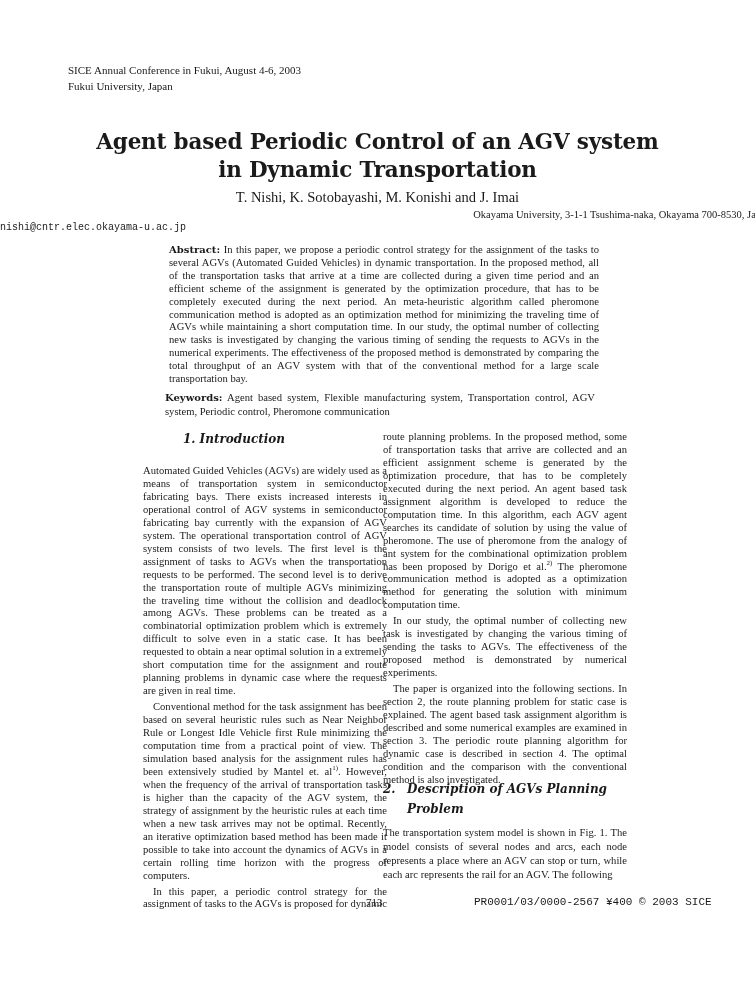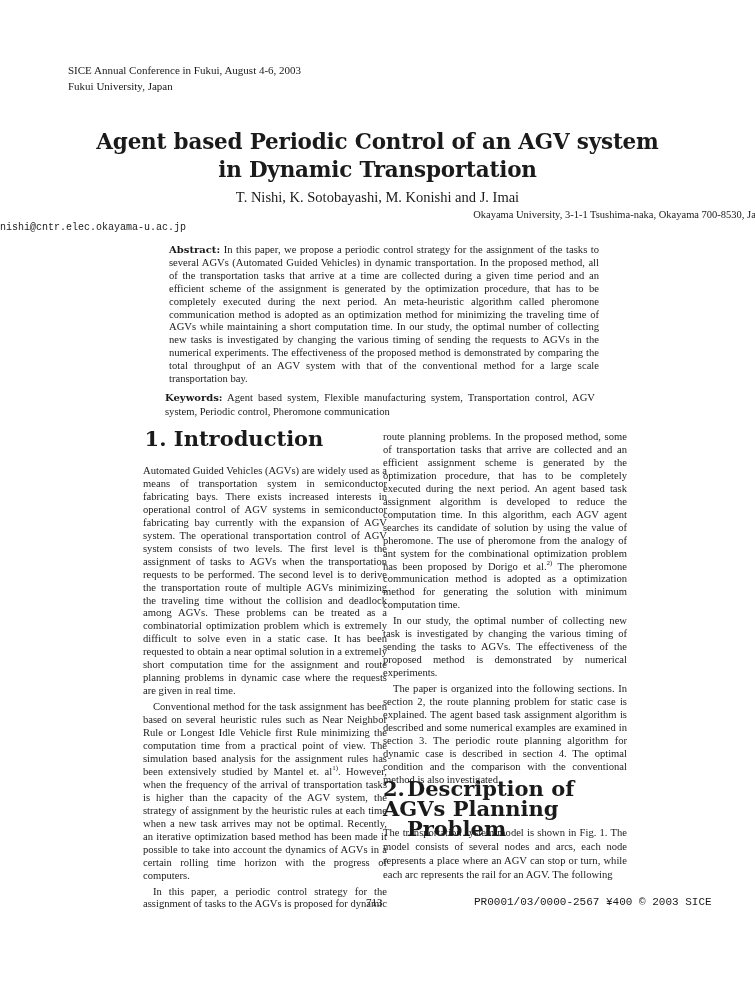--- a/index.html
+++ b/index.html
@@ -11,21 +11,21 @@
   .email { position: absolute; left: 0; width: 755px; top: 222px; text-align: left; font-family: "Liberation Mono", monospace; font-size: 10px; }
   .abstract { position: absolute; left: 169px; width: 430px; top: 244px; font-family: "Liberation Serif", serif; font-size: 10.6px; line-height: 12.9px; text-align: justify; }
   .abstract b, .keywords b { font-family: "DejaVu Serif", serif; font-size: 10px; }
   .keywords { position: absolute; left: 165px; width: 430px; top: 391px; font-family: "Liberation Serif", serif; font-size: 10.6px; line-height: 14px; text-align: justify; }
   .col { position: absolute; font-family: "Liberation Serif", serif; font-size: 10.6px; line-height: 12.95px; text-align: justify; hyphens: auto; }
   .col p { margin: 0; }
   .col p.ind { text-indent: 10px; }
   .col p + p { margin-top: 3px; }
   .left { left: 112px; width: 244px; top: 465px; margin-left: 31px; }
   .right { left: 383px; width: 244px; top: 431px; }
-  .h1 { position: absolute; font-family: "DejaVu Serif", serif; font-weight: bold; font-size: 21px; line-height: 20px; }
+  .h1 { position: absolute; font-family: "DejaVu Serif", serif; font-weight: bold; font-size: 12px; line-height: 20px; font-style: italic; }
   .h-intro { left: 112px; width: 244px; top: 429px; text-align: center; }
   .h-sec2 { left: 383px; width: 244px; top: 779px; }
   .h-sec2 .num { display: inline-block; width: 24px; }
   .h-sec2 .l2 { padding-left: 24px; display: block; }
   .sec2-body { position: absolute; left: 383px; width: 244px; top: 826px; font-family: "Liberation Serif", serif; font-size: 10.6px; line-height: 14px; text-align: justify; }
   .footer-page { position: absolute; left: 366px; top: 896px; font-family: "Liberation Serif", serif; font-size: 11px; }
   .footer-code { position: absolute; left: 474px; top: 896px; font-family: Liberation Mono, monospace; font-size: 11px; }
   sup { font-size: 7px; line-height: 0; }
 </style>
 </head>

